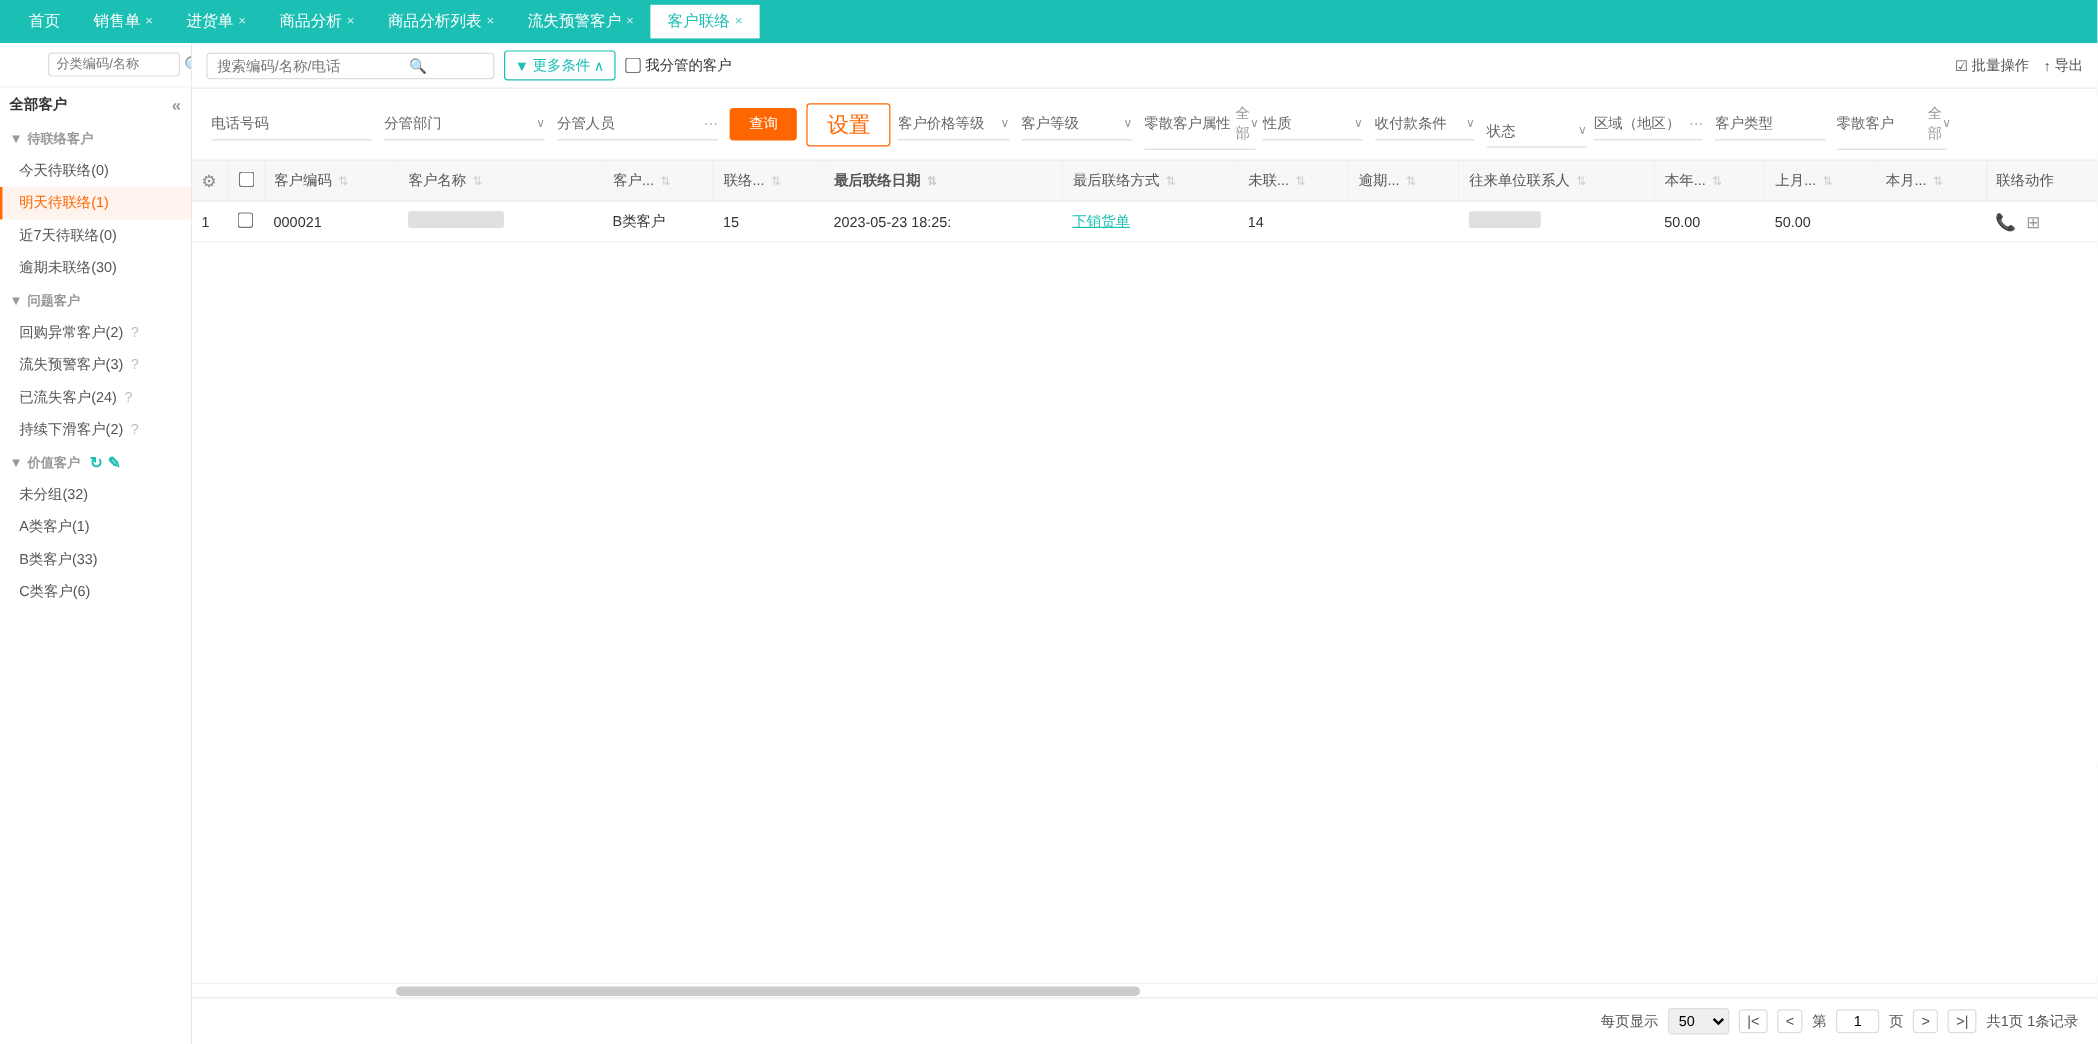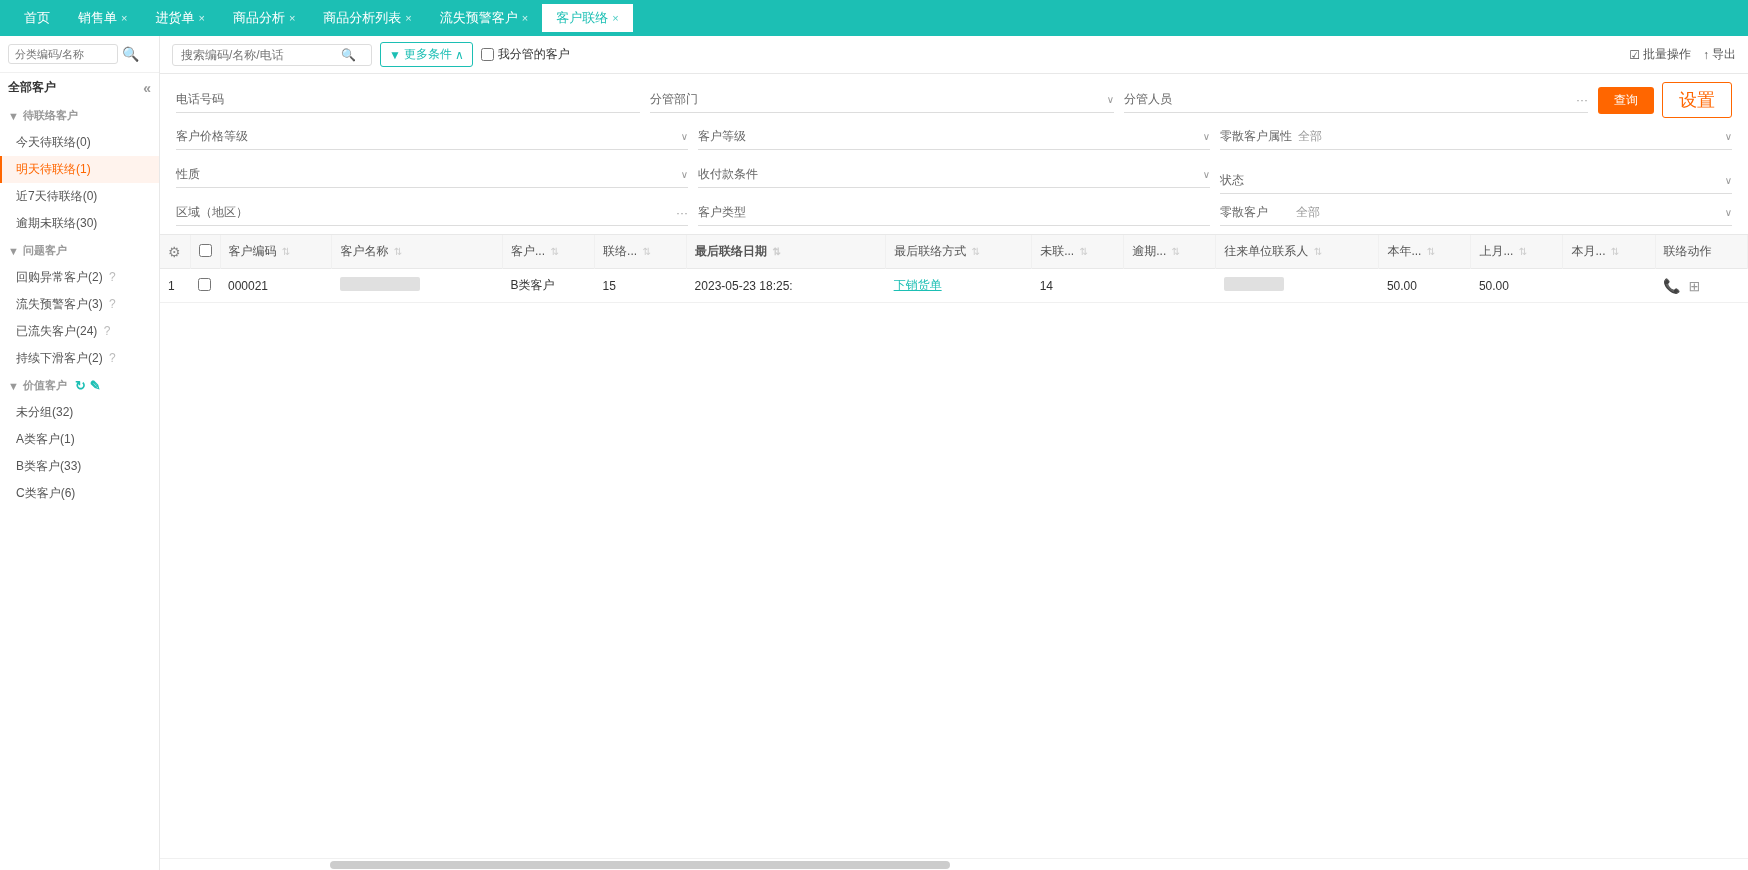--- a/index.html
+++ b/index.html
@@ -48,20 +48,21 @@
       align-items: center;
       border-bottom: 1px solid #f0f0f0;
     }
     .sidebar-search input {
       border: 1px solid #ddd;
       border-radius: 3px;
       padding: 3px 6px;
       font-size: 11px;
       width: 110px;
       outline: none;
+      margin-left: 32px;
     }
     .sidebar-search .search-icon-btn {
       margin-left: 4px;
       cursor: pointer;
       color: #999;
       font-size: 14px;
     }
     .sidebar-section-header {
       padding: 6px 8px;
       font-weight: bold;
@@ -107,21 +108,21 @@
       align-items: center;
       gap: 8px;
       border-bottom: 1px solid #e8e8e8;
     }
     .filter-search-wrap {
       display: flex;
       align-items: center;
       border: 1px solid #ddd;
       border-radius: 3px;
       padding: 3px 8px;
-      width: 200px;
+      width: 240px;
     }
     .filter-search-wrap input {
       border: none;
       outline: none;
       font-size: 12px;
       width: 160px;
     }
     .more-filter-btn {
       display: flex;
       align-items: center;
@@ -155,21 +156,21 @@
       cursor: pointer;
       color: #555;
     }
 
     
     .adv-filter-panel {
       background: #fff;
       border-bottom: 1px solid #e8e8e8;
       padding: 8px 16px;
       display: flex;
-      flex-direction: column;
+      flex-direction: row;
       gap: 6px;
     }
     .filter-row {
       display: flex;
       align-items: center;
       gap: 10px;
     }
     .filter-cell {
       display: flex;
       align-items: center;
@@ -640,14 +641,30 @@
             </td>
           </tr>
         </tbody>
       </table>
     </div>
 
     <div class="scrollbar-wrap">
       <div class="scrollbar-thumb"></div>
     </div>
 
+    <div class="table-footer">
+      <span>每页显示</span>
+      <select class="page-size-select">
+        <option>50</option>
+        <option>20</option>
+        <option>100</option>
+      </select>
+      <button class="page-btn">|&lt;</button>
+      <button class="page-btn">&lt;</button>
+      <span>第</span>
+      <input class="page-input" type="text" value="1" style="">
+      <span>页</span>
+      <button class="page-btn">&gt;</button>
+      <button class="page-btn">&gt;|</button>
+      <span>共1页 1条记录</span>
+    </div>
   </div>
 </div>
 
 </body></html>

